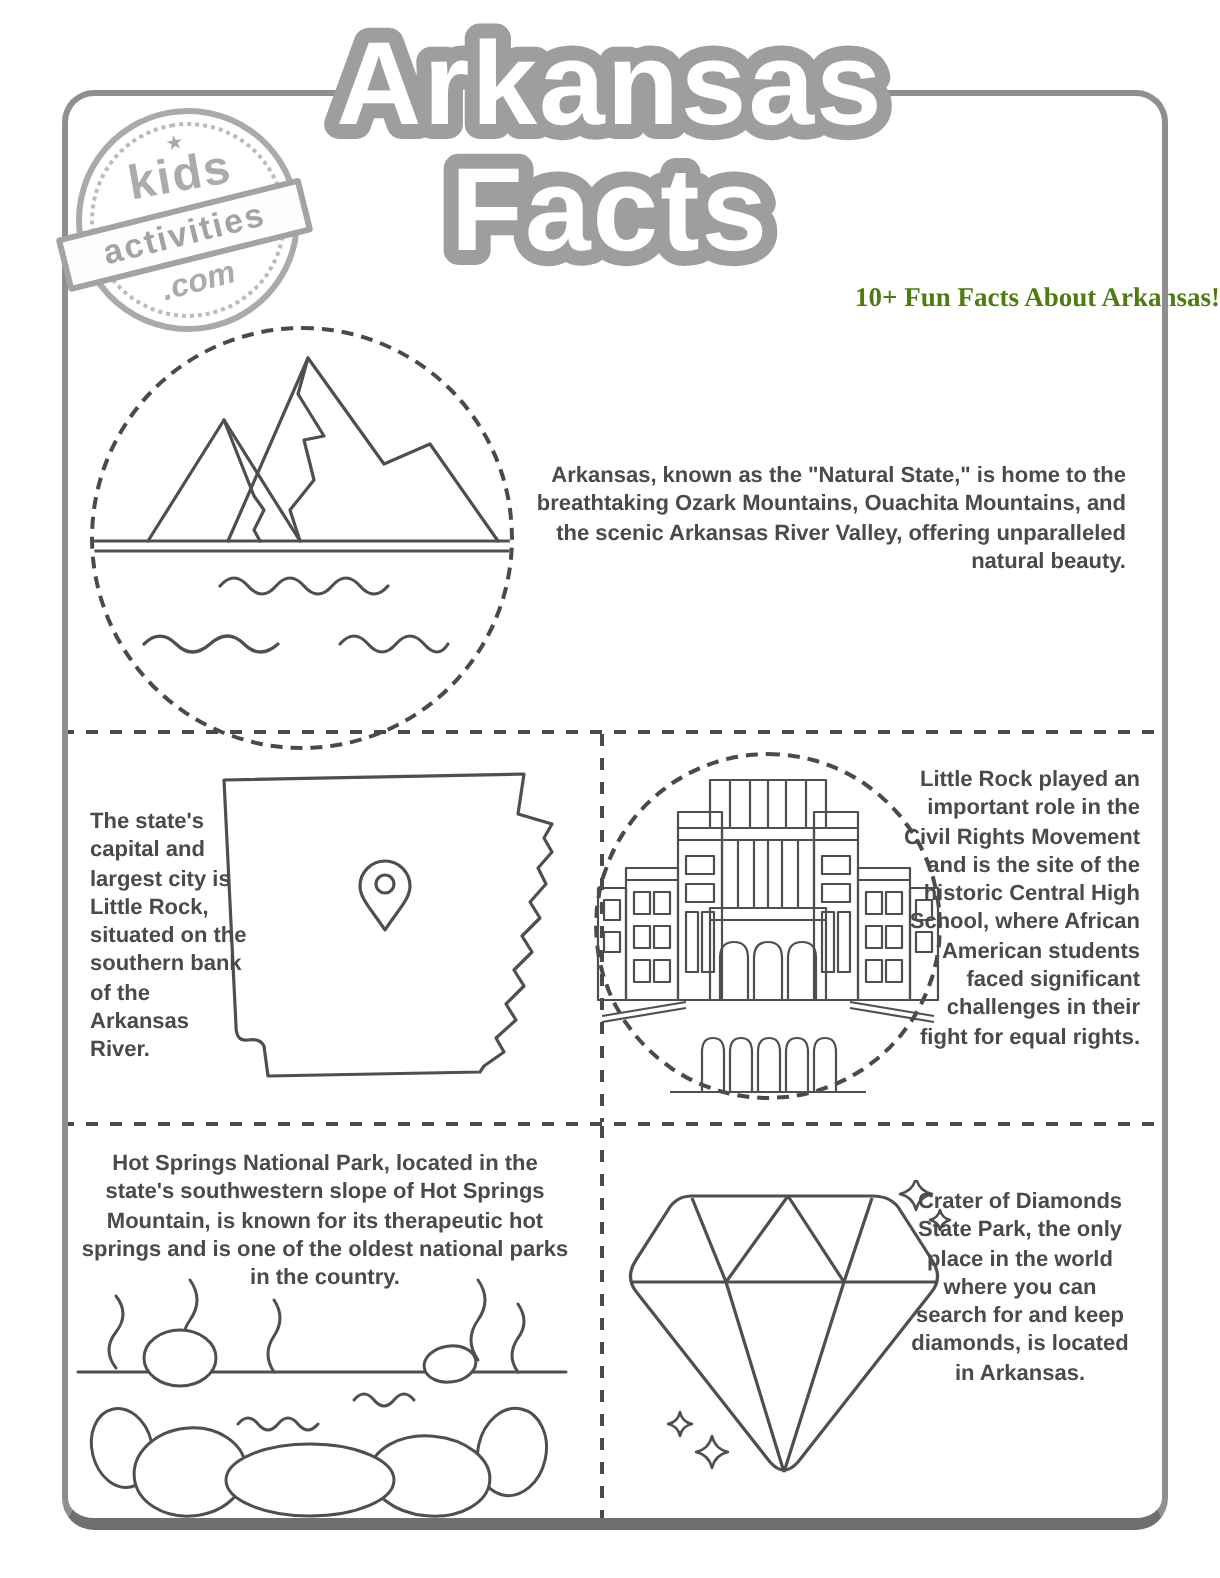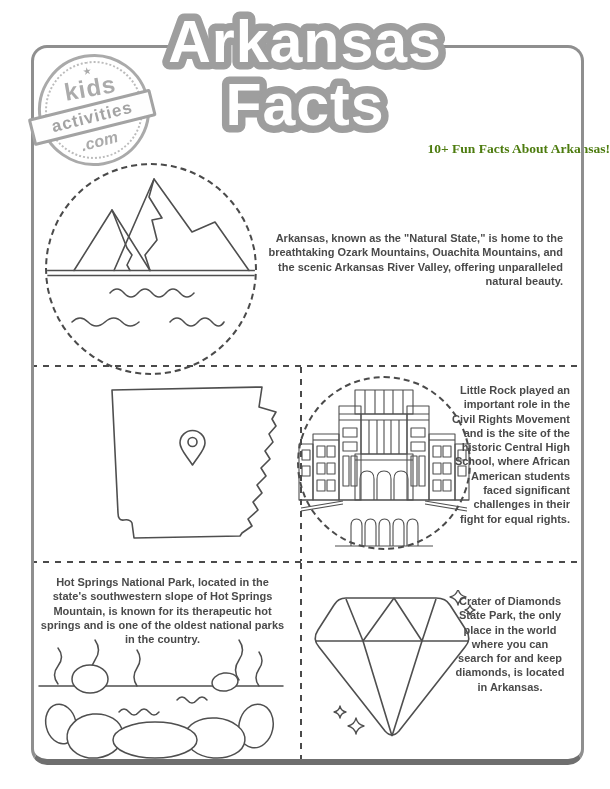--- a/index.html
+++ b/index.html
@@ -99,20 +99,21 @@
         <path d="M0,105.5 H212"></path>
         <path d="M0,110.5 H212"></path>
         <path d="M63,128 q7,-8 14,0 t14,0 t14,0 t14,0 t14,0 t14,0"></path>
         <path d="M25,157 q8,-8 16,0 t17,0 t17,0 t17,0"></path>
         <path d="M123,157 q7,-8 14,0 t14,0 t14,0 t12,0"></path>
       </g>
     </svg>
   </div>
   <div class="fact" id="fact1">Arkansas, known as the "Natural State," is home to the breathtaking Ozark Mountains, Ouachita Mountains, and the scenic Arkansas River Valley, offering unparalleled natural beauty.</div>
 
+  <div class="fact" id="fact2">The state's capital and largest city is Little Rock, situated on the southern bank of the Arkansas River.</div>
   <svg class="illus" style="left:110px;top:385px;" width="172" height="156" viewBox="0 0 172 156">
     <g class="ink" stroke-width="1.6" stroke-linejoin="round" stroke-linecap="round">
       <path d="M2,5 L152,2 L149,22 L166,27
                L162,34 L166,41 L159,49 L163,57 L155,66 L160,74 L151,83 L156,91
                L147,100 L152,108 L143,117 L148,125 L138,134 L142,141 L132,148 L130,151
                L24,153 L22,138 Q20,134 14,135 Q8,136 8,128 Z"></path>
       <path d="M82.5,80 C76,70 70,64.5 70,58 A12.5,12.5 0 1 1 95,58 C95,64.5 89,70 82.5,80 Z"></path>
       <circle cx="82.5" cy="57" r="4.5"></circle>
     </g>
   </svg>

